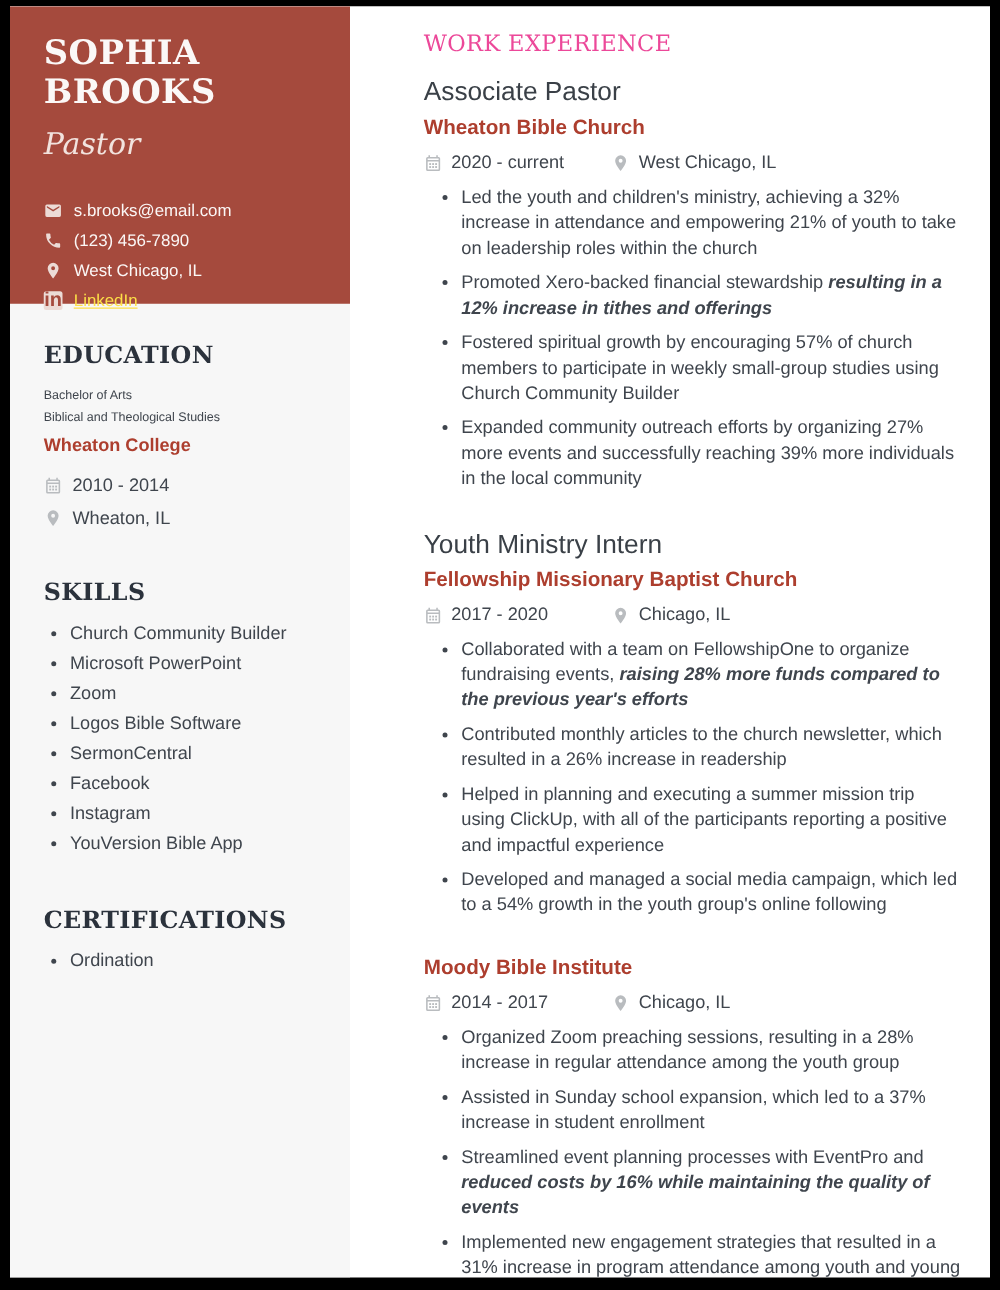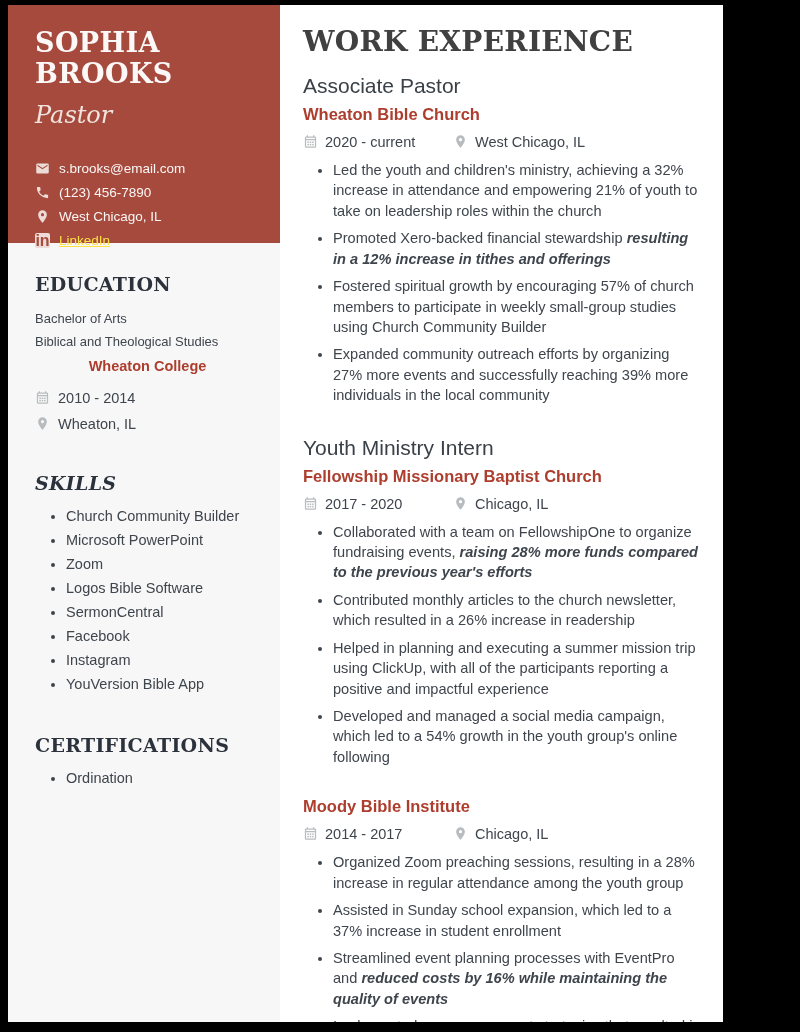--- a/index.html
+++ b/index.html
@@ -1,56 +1,56 @@
 <!DOCTYPE html>
 <html><head>
 <meta charset="utf-8">
 <style>
   html,body{margin:0;padding:0;}
   body{width:800px;height:1032px;background:#000;font-family:"Liberation Sans",sans-serif;}
-  .page{margin:5px 8px 10px 8px;width:715px;height:1017px;background:#fff;display:flex;overflow:hidden;}
+  .page{margin:5px 8px 10px 8px;width:784px;height:1017px;background:#fff;display:flex;overflow:hidden;gap:36px;}
 
   
   .sidebar{width:272px;min-width:272px;background:#f7f7f7;}
   .hero{background:#a54a3d;height:238px;box-sizing:border-box;padding:22px 16px 0 27px;}
   .name{font-family:"DejaVu Serif","Liberation Serif",serif;font-size:27px;font-weight:700;
         letter-spacing:.4px;margin:0 0 12px 0;color:#fbf8f7;}
   .role{font-family:"DejaVu Serif","Liberation Serif",serif;font-style:italic;font-size:24px;
         color:#f2e3de;margin:0 0 32px 0;}
   .contact{list-style:none;margin:0;padding:0;font-size:13.5px;color:#fbf7f6;text-align:right;}
   .contact li{display:flex;align-items:center;gap:9px;margin-bottom:9px;}
   .icon{width:15px;height:15px;flex:0 0 15px;display:inline-flex;align-items:center;justify-content:center;}
   .icon svg{width:100%;height:100%;display:block;}
   .contact .icon{color:#ecdbd6;}
   .li-badge{width:15px;height:15px;background:#ecdbd6;color:#a54a3d;font-weight:700;font-size:16px;
         display:flex;align-items:center;justify-content:center;border-radius:2px;line-height:1;}
   .linkedin-link{color:#fde047;text-decoration:underline;cursor:pointer;}
 
   .side-body{padding:30px 20px 0 27px;color:#3f454d;}
   .side-h{font-family:"DejaVu Serif","Liberation Serif",serif;font-size:19px;color:#2b323c;
         margin:0 0 14px 0;letter-spacing:.3px;font-weight:700;}
-  .edu-line{font-size:13px;line-height:1.5;margin-bottom:3px;}
+  .edu-line{font-size:10px;line-height:1.5;margin-bottom:3px;}
   .edu-field{max-width:205px;}
   .accent-text{color:#ad3e2e;font-weight:700;}
-  .school{font-size:14.5px;margin:5px 0 12px 0;text-align:center;}
+  .school{font-size:14.5px;margin:5px 0 12px 0;}
   .meta{display:flex;align-items:flex-start;gap:8px;font-size:14.5px;color:#3f454d;margin-bottom:10px;}
   .meta .icon{color:#b9bcbf;}
-  .skills-h{margin-top:40px;font-style:italic;}
+  .skills-h{margin-top:40px;}
   .cert-h{margin-top:42px;}
-  .plain-list{list-style:disc;margin:12px;padding-left:19px;font-size:14.5px;color:#3f454d;}
+  .plain-list{list-style:disc;margin:2px;padding-left:19px;font-size:14.5px;color:#3f454d;}
   .plain-list li{margin-bottom:8px;}
 
   
   .content{flex:1;box-sizing:border-box;padding:20px 22px 0 23px;color:#3f454d;}
-  .work-h{font-family:"DejaVu Serif","Liberation Serif",serif;font-size:28px;color:#404040;
-        margin:0 0 16px 0;letter-spacing:.3px;font-weight:700;}
+  .work-h{font-family:"DejaVu Serif","Liberation Serif",serif;font-size:18px;color:#ec4899;
+        margin:0 0 16px 0;letter-spacing:.3px;font-weight:400;}
   .job{margin-bottom:30px;}
   .job-title{font-size:21px;font-weight:400;color:#3a4047;margin:0 0 7px 0;}
   .company{font-size:16.5px;font-weight:700;color:#ad3e2e;margin:0 0 10px 0;}
-  .job-meta{display:flex;align-items:flex-start;font-size:14.5px;margin-bottom:4px;}
+  .job-meta{display:flex;align-items:flex-end;font-size:14.5px;margin-bottom:4px;}
   .job-meta .icon{margin-right:7px;color:#b9bcbf;}
   .job-meta .dates{width:128px;}
   .bullets{margin:10px 0 0 0;padding-left:30px;font-size:14.6px;line-height:1.4;}
   .bullets li{margin-bottom:7px;}
   .bullets .em{font-style:italic;font-weight:700;}
 </style>
 </head>
 <body>
 
 <svg width="0" height="0" style="position:absolute" aria-hidden="true">

